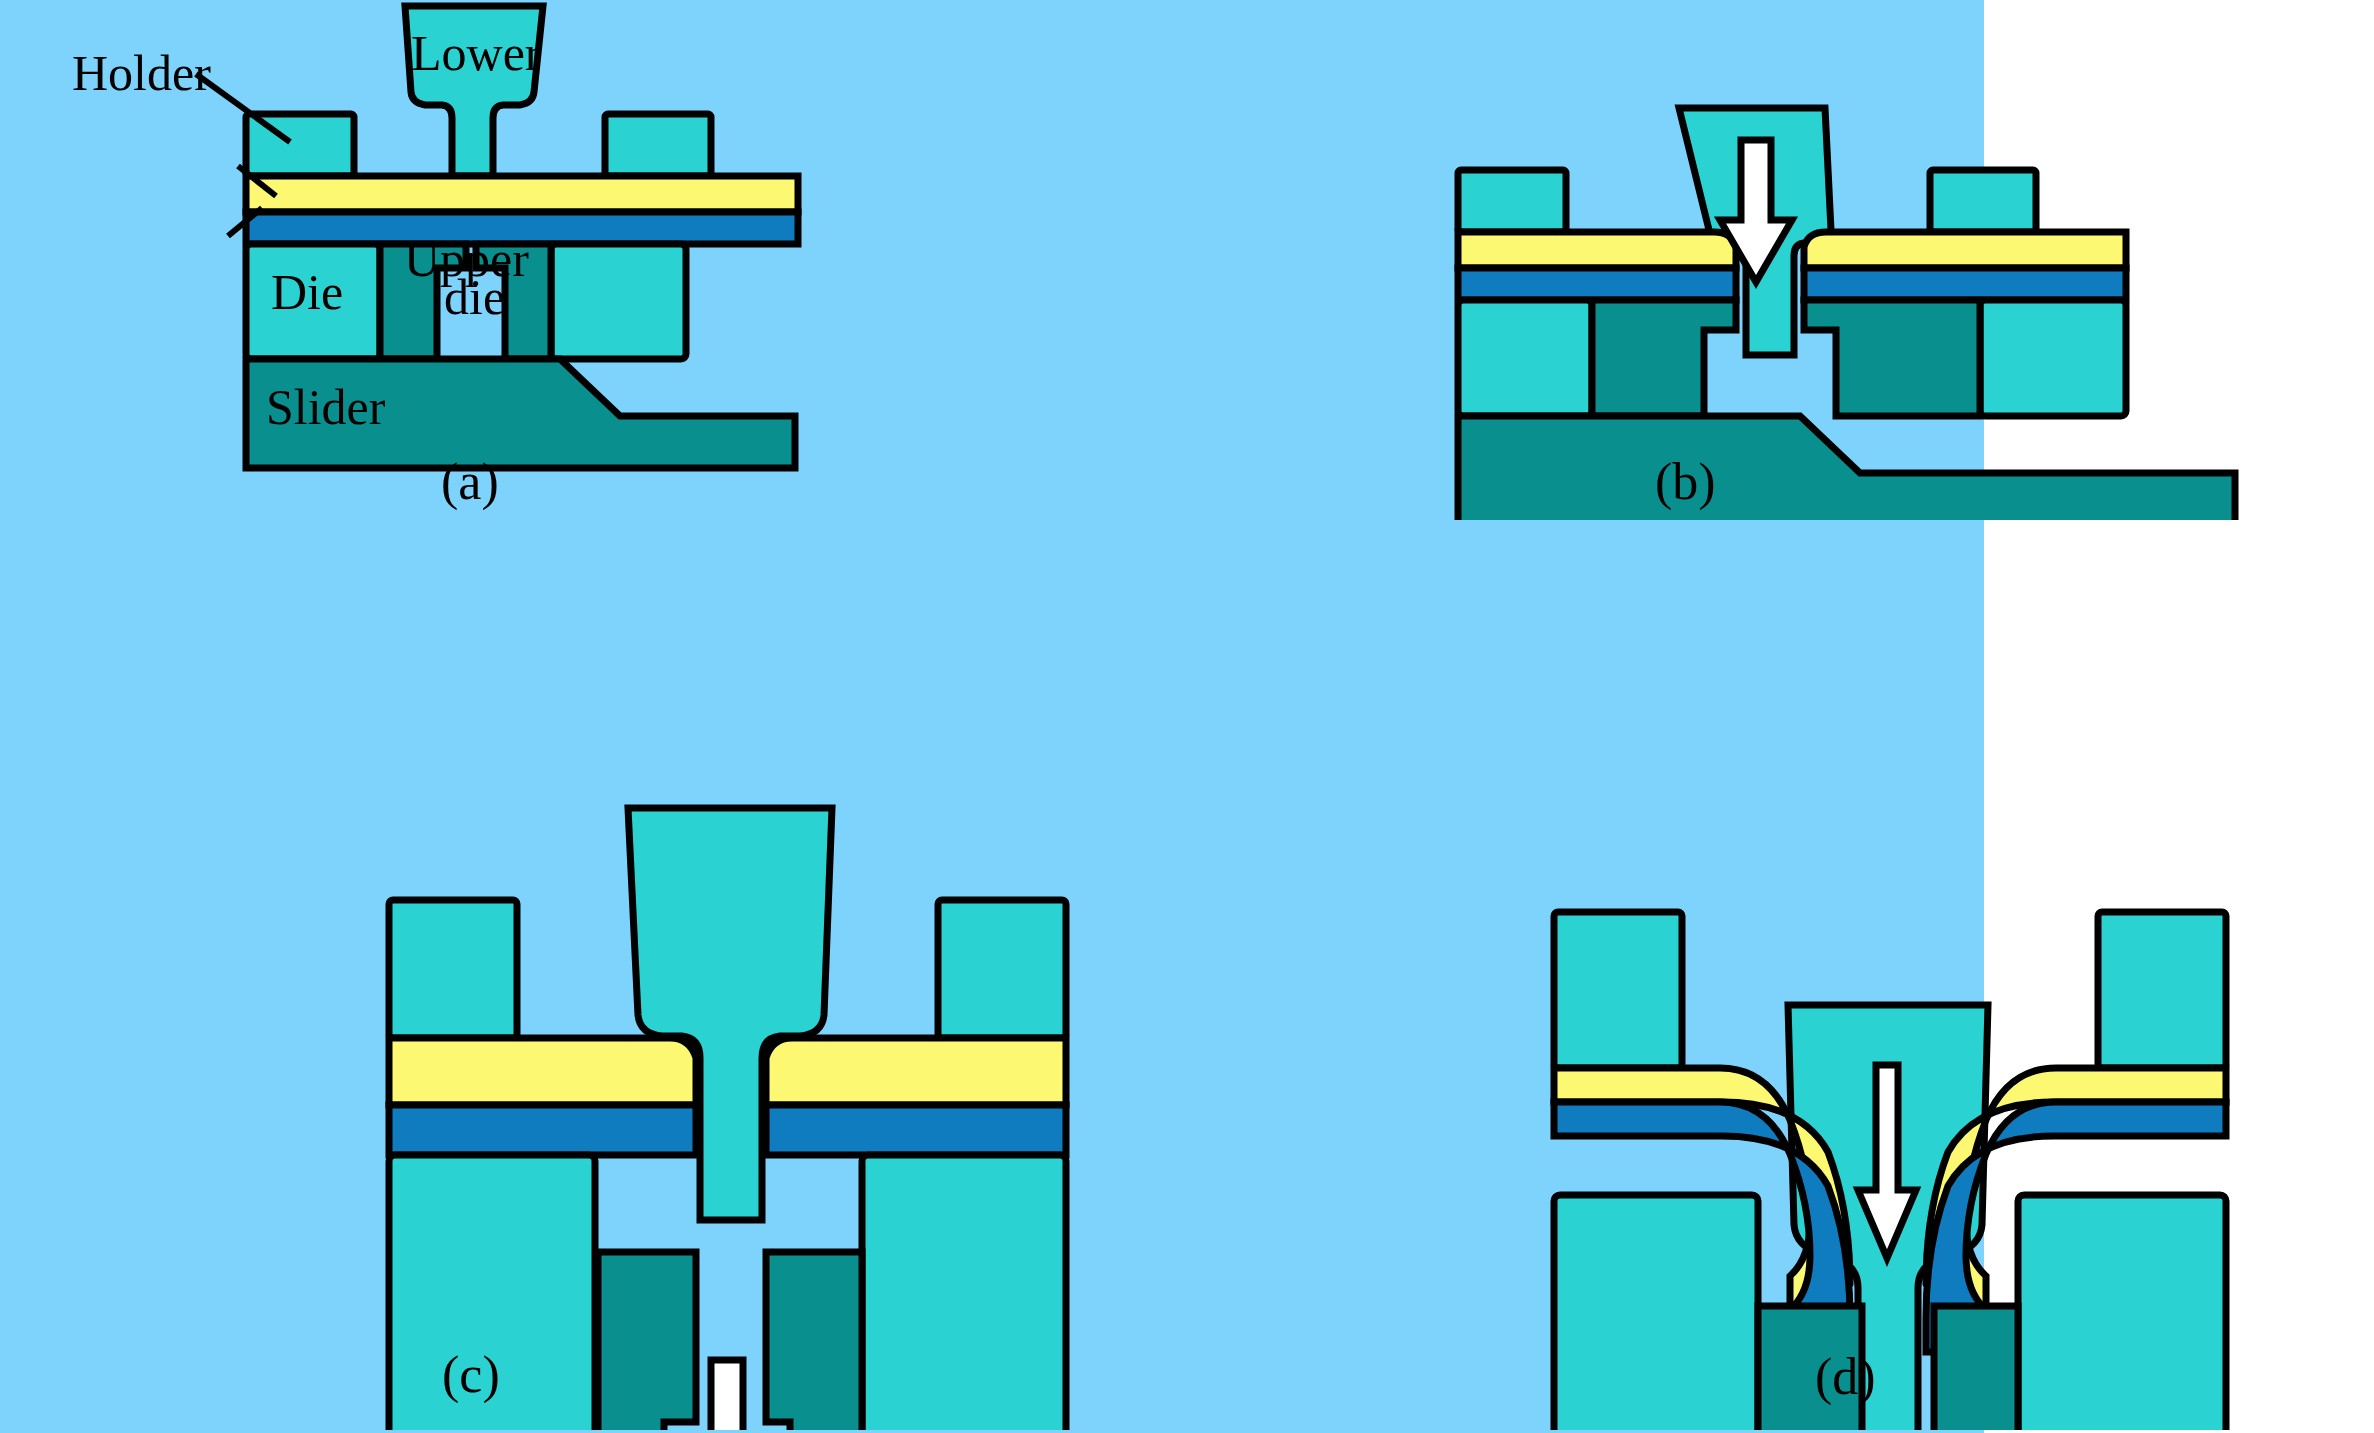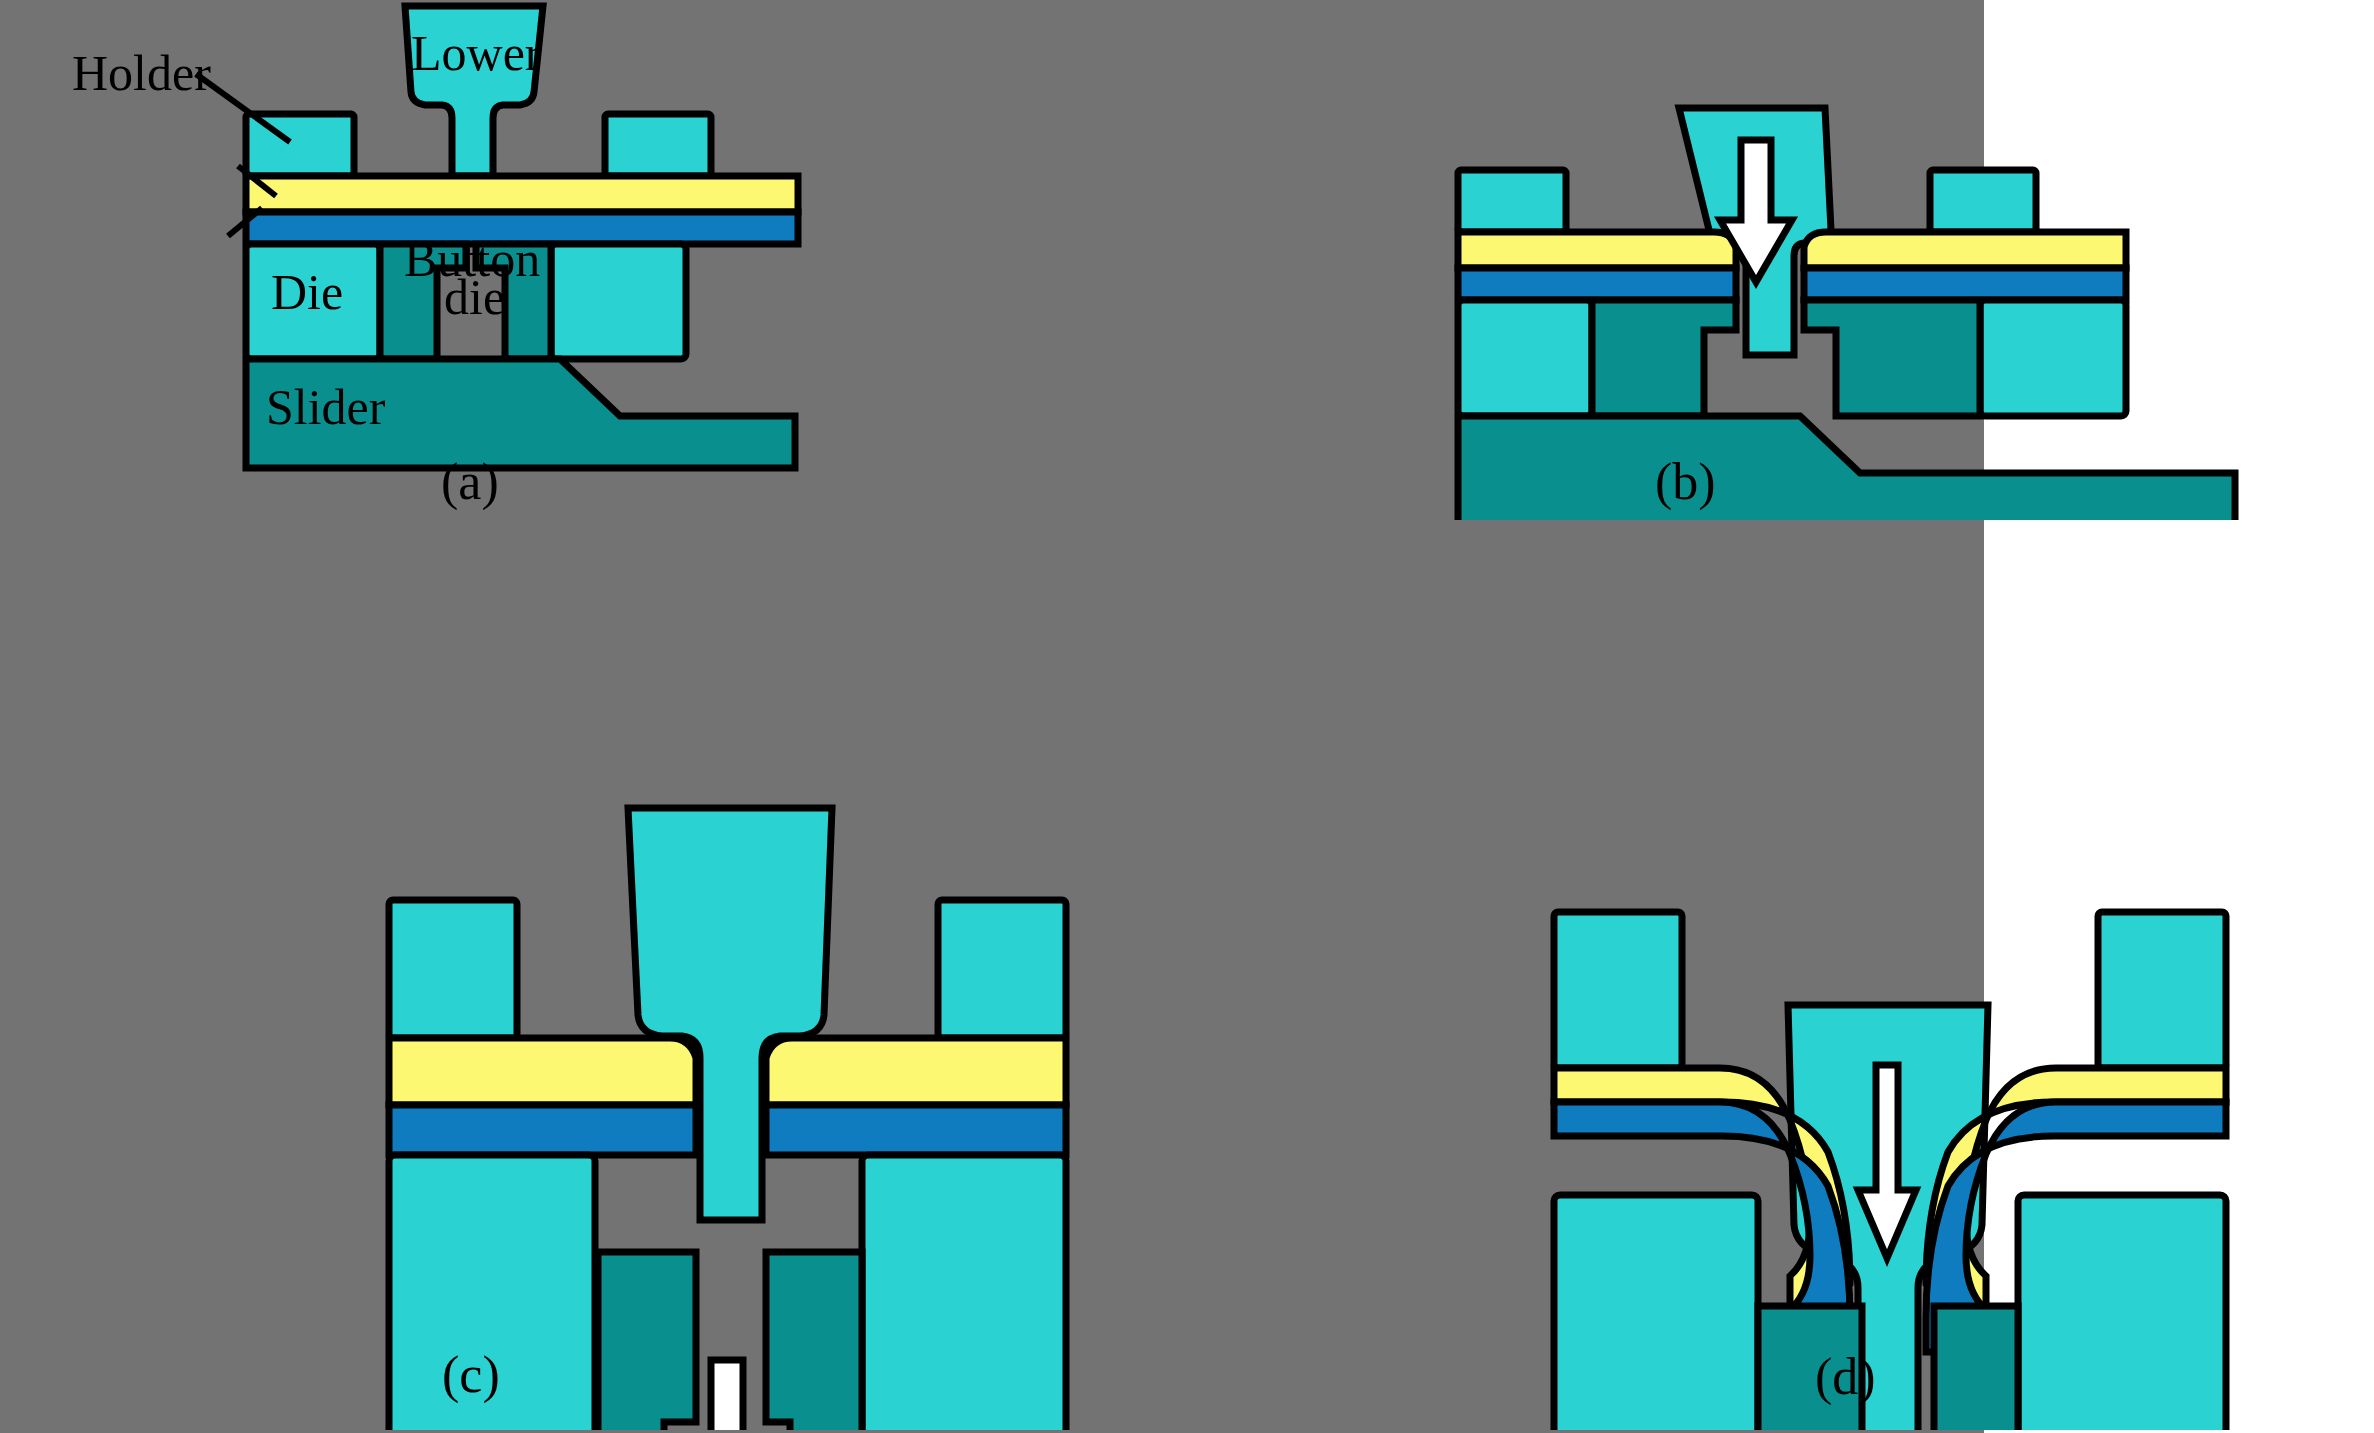--- a/index.html
+++ b/index.html
@@ -1,17 +1,17 @@
 <!DOCTYPE html>
 <html><head>
 <meta charset="utf-8">
 <style>
   html,body{margin:0;padding:0;background:#ffffff;}
   body{width:2374px;height:1433px;font-family:"Liberation Serif","DejaVu Serif",serif;overflow:hidden;}
-  #stage{position:relative;width:1984px;height:1433px;background:#737373;}
+  #stage{position:relative;width:1984px;height:1433px;background:#7dd3fc;}
   svg.panel{position:absolute;display:block;}
   .lbl{position:absolute;white-space:nowrap;color:#000;font-family:"Liberation Serif","DejaVu Serif",serif;}
   .lbl-big{font-size:50px;}
   .lbl-cap{font-size:52px;}
   .lbl-in{font-size:50px;}
   .shape-outline{stroke:#000;stroke-width:7;stroke-linejoin:miter;}
   .leader{stroke:#000;stroke-width:6;fill:none;stroke-linecap:butt;}
   .arrowshape{stroke:#000;stroke-width:7;stroke-linejoin:miter;fill:#ffffff;}
 </style>
 </head>
@@ -42,21 +42,21 @@
     <path class="shape-outline" fill="#0a8f8f" d="M246,359 L560,359 L620,416 L795,416 L795,468 L246,468 Z"></path>
 
     <line class="leader" x1="196" y1="74" x2="290" y2="142"></line>
     <line class="leader" x1="238" y1="166" x2="276" y2="196"></line>
     <line class="leader" x1="228" y1="236" x2="262" y2="208"></line>
   </svg>
 
   <div class="lbl lbl-big" style="left:72px;top:44px;">Holder</div>
   <div class="lbl lbl-in" style="left:411px;top:24px;">Lower</div>
   <div class="lbl lbl-in" style="left:271px;top:263px;">Die</div>
-  <div class="lbl lbl-in" style="left:404px;top:230px;">Button</div>
+  <div class="lbl lbl-in" style="left:404px;top:230px;">Upper</div>
   <div class="lbl lbl-in" style="left:444px;top:268px;">die</div>
   <div class="lbl lbl-in" style="left:266px;top:378px;">Slider</div>
   <div class="lbl lbl-cap" style="left:441px;top:452px;">(a)</div>
 
   <svg class="panel" id="panel-b" style="left:1414px;top:0px;" width="900" height="520" viewBox="0 0 900 520">
 
     <path class="shape-outline" fill="#2ad2d2" d="M265,108 L411,108 L417,230 Q418,242 404,243 L390,243 Q380,244 380,256 L380,355 L332,355 L332,256 Q332,244 322,243 L308,243 Q295,242 295,230 Z"></path>
 
     <rect class="shape-outline" fill="#2ad2d2" x="44" y="170" width="108" height="62" rx="3"></rect>
 

